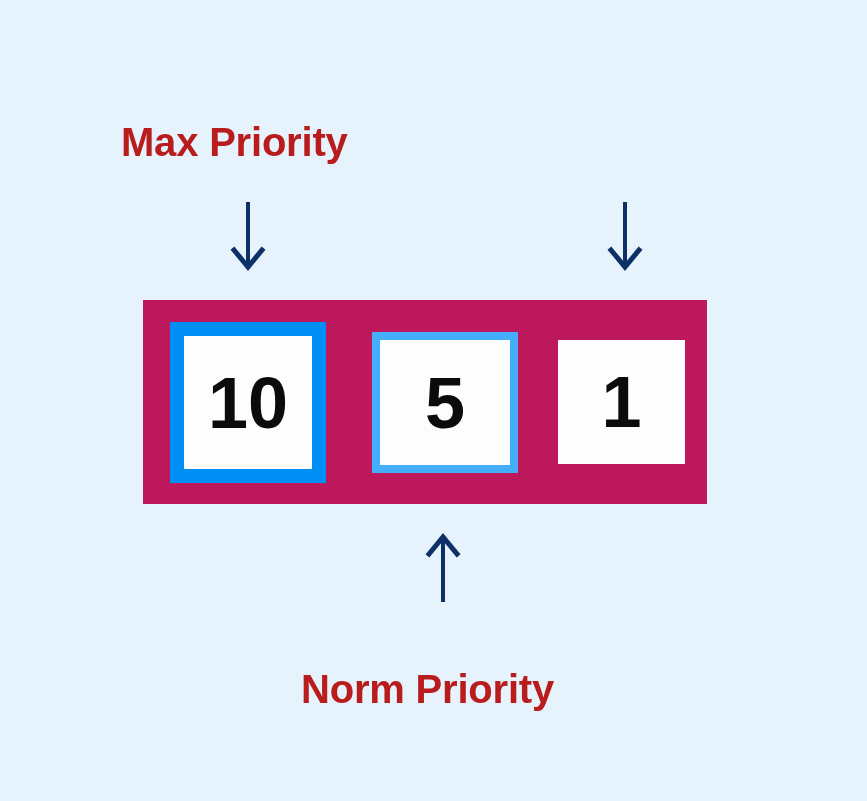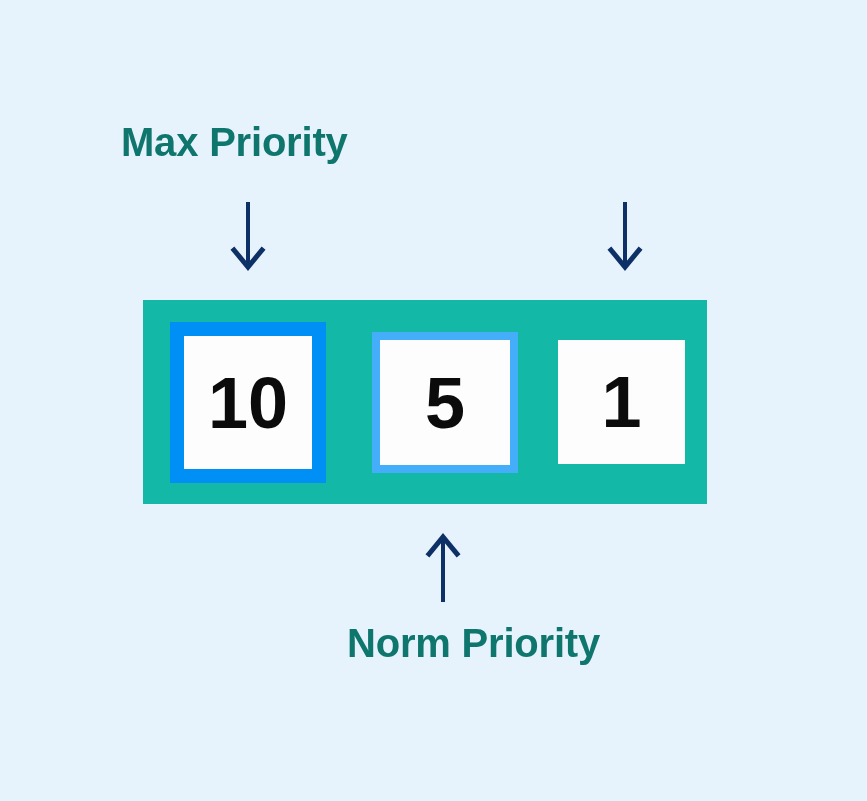--- a/index.html
+++ b/index.html
@@ -16,46 +16,46 @@
   .stage {
     position: relative;
     width: 867px;
     height: 801px;
   }
 
   
   .label {
     position: absolute;
     font-weight: bold;
-    color: #0f766e;
+    color: #b91c1c;
     font-size: 40px;
     letter-spacing: -0.2px;
     white-space: nowrap;
     line-height: 1;
   }
   .label-max { left: 121px; top: 122px; }
   .label-min { left: 500px; top: 122px; }
-  .label-norm { left: 301px; top: 623px; margin-left: 46px; }
+  .label-norm { left: 301px; top: 669px; }
 
   
   .arrow {
     position: absolute;
   }
   .arrow-max  { left: 228px; top: 200px; }
   .arrow-min  { left: 605px; top: 200px; }
   .arrow-norm { left: 423px; top: 532px; }
 
   
   .band {
     position: absolute;
     left: 143px;
     top: 300px;
     width: 564px;
     height: 204px;
-    background: #14b8a6;
+    background: #be185d;
   }
 
   .boxes {
     position: absolute;
     left: 0;
     top: 0;
     width: 100%;
     height: 100%;
   }
 

